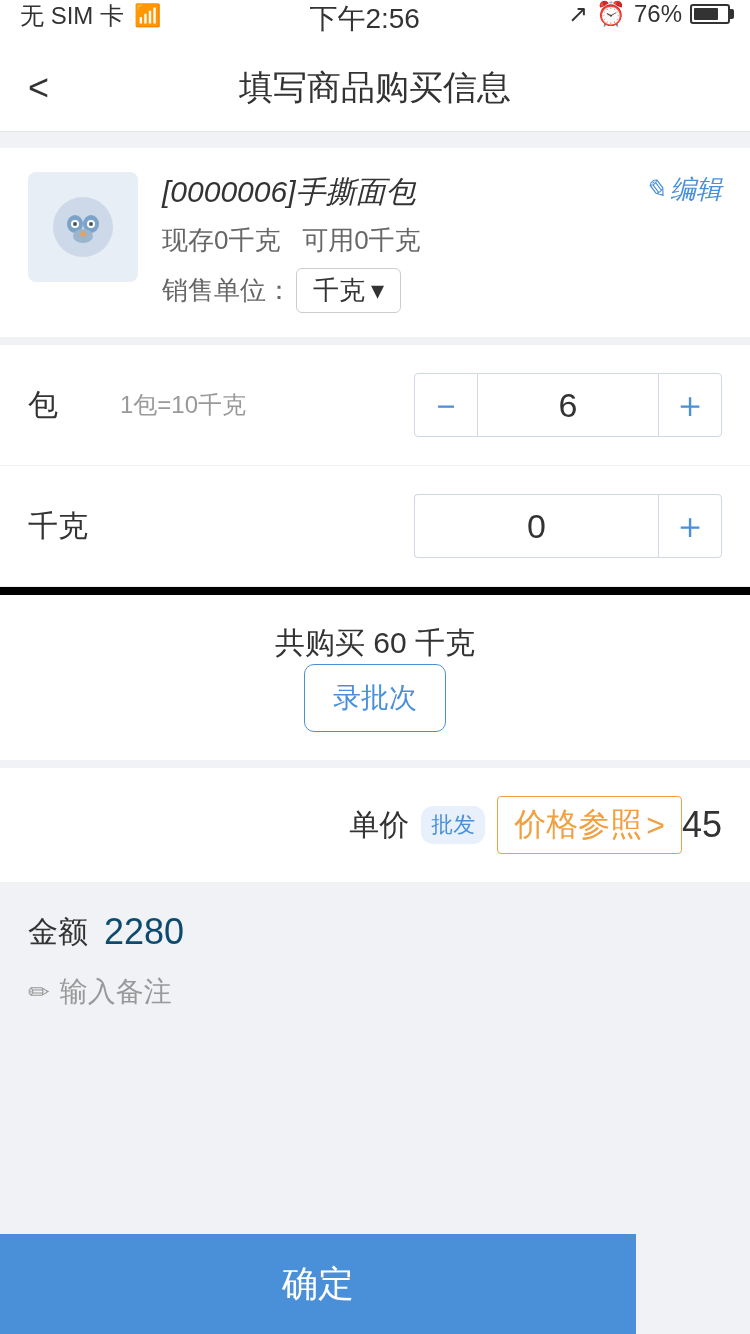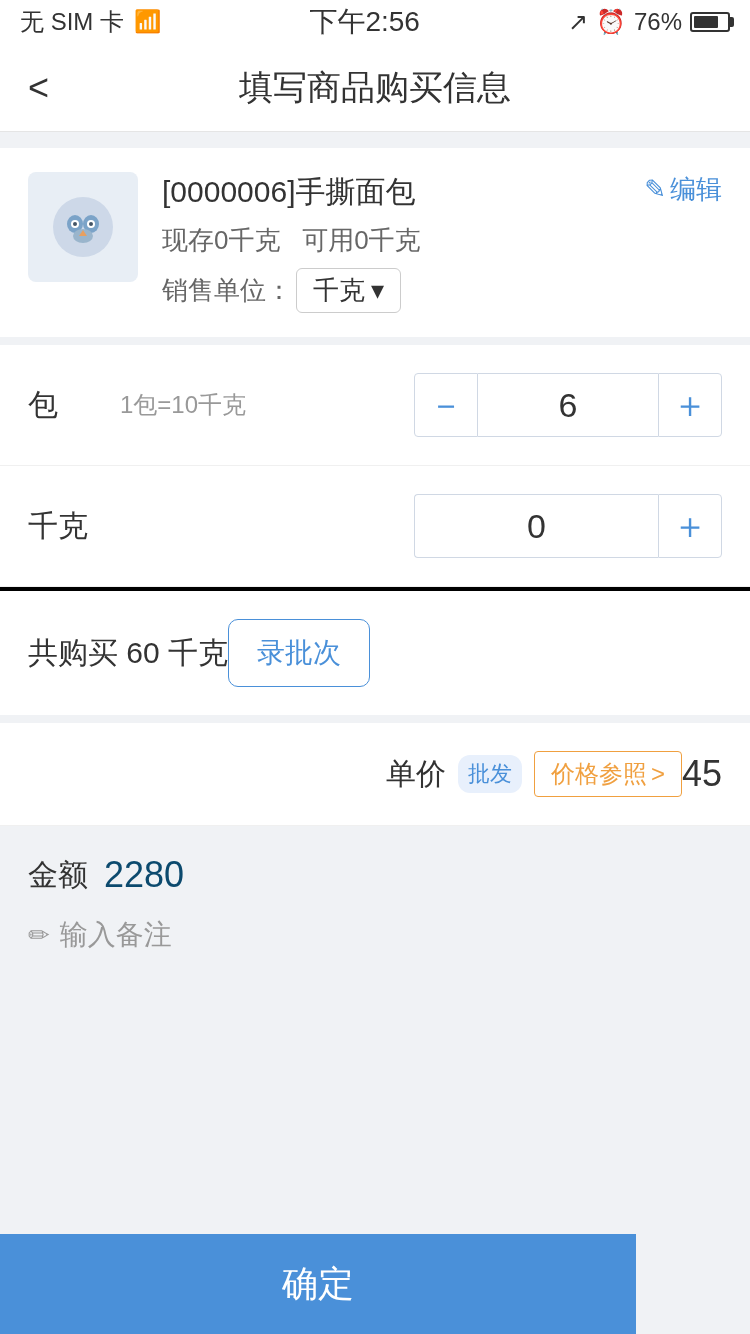--- a/index.html
+++ b/index.html
@@ -12,21 +12,21 @@
       font-size: 28px;
       color: #333;
       position: relative;
     }
 
     
     .status-bar {
       height: 44px;
       background: #fff;
       display: flex;
-      align-items: center;
+      align-items: flex-start;
       justify-content: space-between;
       padding: 0 20px;
       font-size: 24px;
       color: #333;
     }
     .status-left { display: flex; align-items: center; gap: 10px; }
     .status-center { font-size: 28px; font-weight: 500; }
     .status-right { display: flex; align-items: center; gap: 8px; font-size: 24px; }
     .wifi-icon { font-size: 22px; }
     .battery-icon {
@@ -135,20 +135,21 @@
       color: #4a90d9;
       font-size: 26px;
       display: flex;
       align-items: center;
       gap: 4px;
     }
     .product-top-row {
       display: flex;
       justify-content: space-between;
       align-items: flex-start;
+      font-style: italic;
     }
 
     
     .section-white {
       background: #fff;
       margin-top: 0;
     }
     .qty-row {
       display: flex;
       align-items: center;
@@ -208,22 +209,23 @@
       outline: none;
       border-radius: 4px 0 0 4px;
     }
 
     
     .total-row {
       background: #fff;
       padding: 28px 28px;
       display: flex;
       align-items: center;
-      justify-content: flex-start;
-      border-top: 4px solid #000000;
+      justify-content: flex-end;
+      border-top: 8px solid #000000;
+      flex-direction: column;
     }
     .total-text {
       font-size: 30px;
       color: #333;
     }
     .total-text strong {
       color: #333;
       font-weight: normal;
     }
     .batch-btn {
@@ -259,21 +261,21 @@
       color: #4a90d9;
       font-size: 22px;
       padding: 4px 10px;
       border-radius: 12px;
     }
     .price-ref-btn {
       border: 1px solid #f0a040;
       color: #f0a040;
       background: #fff;
       padding: 6px 16px;
-      font-size: 24px;
+      font-size: 32px;
       border-radius: 4px;
       display: flex;
       align-items: center;
       gap: 4px;
       cursor: pointer;
     }
     .price-value {
       font-size: 36px;
       color: #333;
       font-weight: 500;

